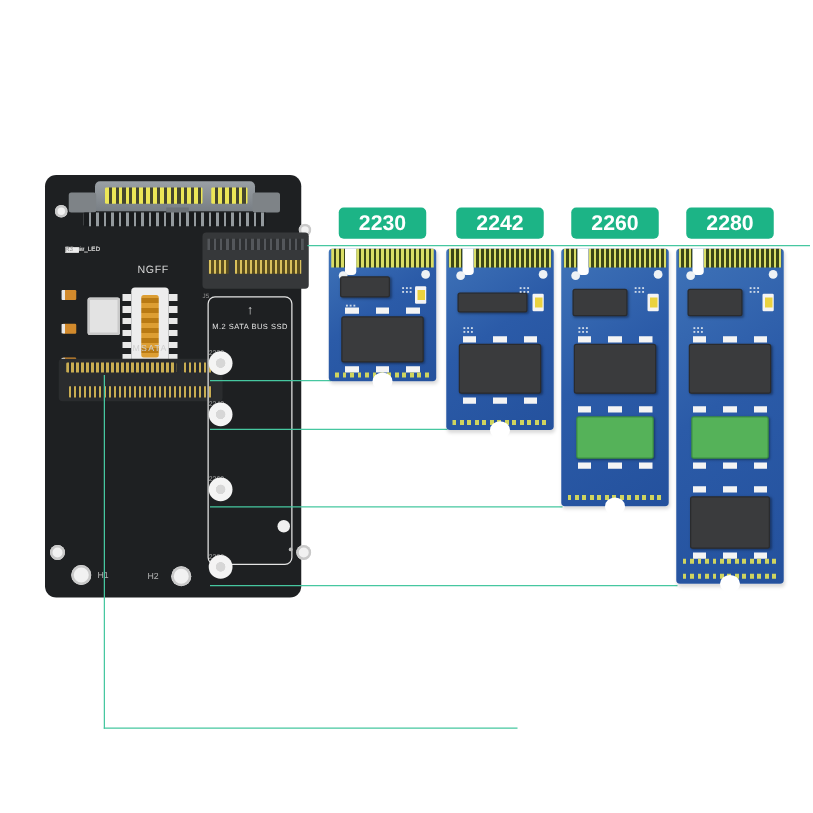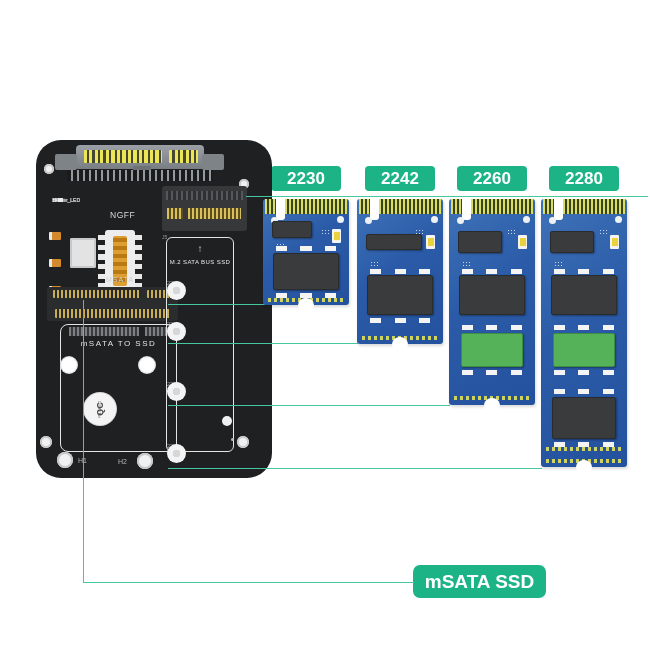--- a/index.html
+++ b/index.html
@@ -19,21 +19,21 @@
   .cl{background:#46c7a0;z-index:2;}
   #ln-top{left:246px;top:196px;width:402px;height:1px;}
   #ln-2230{left:168px;top:304px;width:97px;height:1px;}
   #ln-2242{left:168px;top:343px;width:190px;height:1px;}
   #ln-2260{left:168px;top:405px;width:282px;height:1px;}
   #ln-2280{left:168px;top:468px;width:374px;height:1px;}
   #ln-ms-v{left:83px;top:300px;width:1px;height:283px;}
   #ln-ms-h{left:83px;top:582px;width:331px;height:1px;}
 
   
-  #board{left:36px;top:140px;width:236px;height:338px;background:#1e2022;border-radius:25px;z-index:1;text-decoration:underline;}
+  #board{left:36px;top:140px;width:205px;height:338px;background:#1e2022;border-radius:9px;z-index:1;text-decoration:underline;}
   .bhole{border-radius:50%;background:#f1f1f1;box-shadow:inset 0 0 0 2px #c9c9c9;}
   #hole-tl{left:8px;top:24px;width:10px;height:10px;}
   #hole-tr{left:203px;top:39px;width:10px;height:10px;}
   #hole-bl{left:4px;top:296px;width:12px;height:12px;}
   #hole-br{left:201px;top:296px;width:12px;height:12px;}
   #h1-hole{left:21px;top:312px;width:16px;height:16px;}
   #h2-hole{left:101px;top:313px;width:16px;height:16px;}
   .htxt{font-size:7px;color:#b5b5b5;}
   #h1{left:42px;top:317px;}#h2{left:82px;top:318px;}
 
@@ -224,33 +224,20 @@
     <div class="cap" id="cap2"></div>
     <div class="cap" id="cap3"></div>
     <div id="chipS"></div>
 
     <div id="msata-socket">
       <div class="msrow" id="msrow-a"></div>
       <div class="msrow" id="msrow-b"></div>
       <div class="msrow" id="msrow-c"></div>
     </div>
 
-    <div id="msata-outline">
-      <div class="ms-pins" id="ms-pins-a"></div>
-      <div class="ms-pins" id="ms-pins-b"></div>
-      <div class="ms-title">mSATA  TO  SSD</div>
-      <div class="ms-hole" id="ms-hole-l"></div>
-      <div class="ms-hole" id="ms-hole-r"></div>
-      <div id="qc">
-        <div class="qc-in">
-          <span class="qc1">QC</span>
-          <span class="qc2">PASSED</span>
-        </div>
-      </div>
-    </div>
 
     <div class="bhole" id="h1-hole"></div>
     <span class="htxt" id="h1">H1</span>
     <div class="bhole" id="h2-hole"></div>
     <span class="htxt" id="h2">H2</span>
 
     <div id="m2-outline">
       <div class="m2-arrow">↑</div>
       <div class="m2-title">M.2 SATA BUS SSD</div>
       <div class="standoff" id="so0">
@@ -348,15 +335,14 @@
     <div class="chip green"></div>
     <div class="pads p3"></div>
     <div class="pads p4"></div>
     <div class="chip c3"></div>
     <div class="pads p5"></div>
     <div class="goldrow mid"></div>
     <div class="goldrow bot"></div>
     <div class="bnotch"></div>
   </div>
 
-  <div class="banner" id="msata-banner">mSATA SSD</div>
 
 </div>
 
 </body></html>

